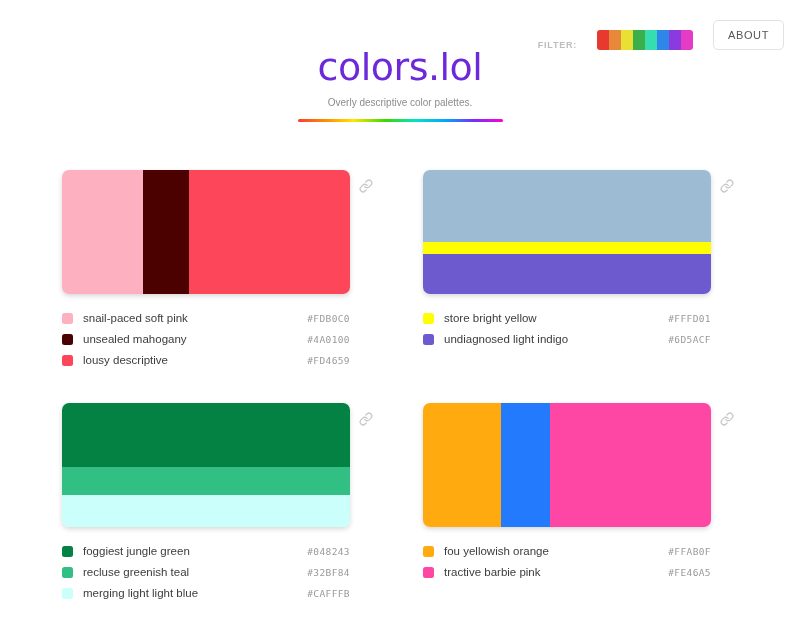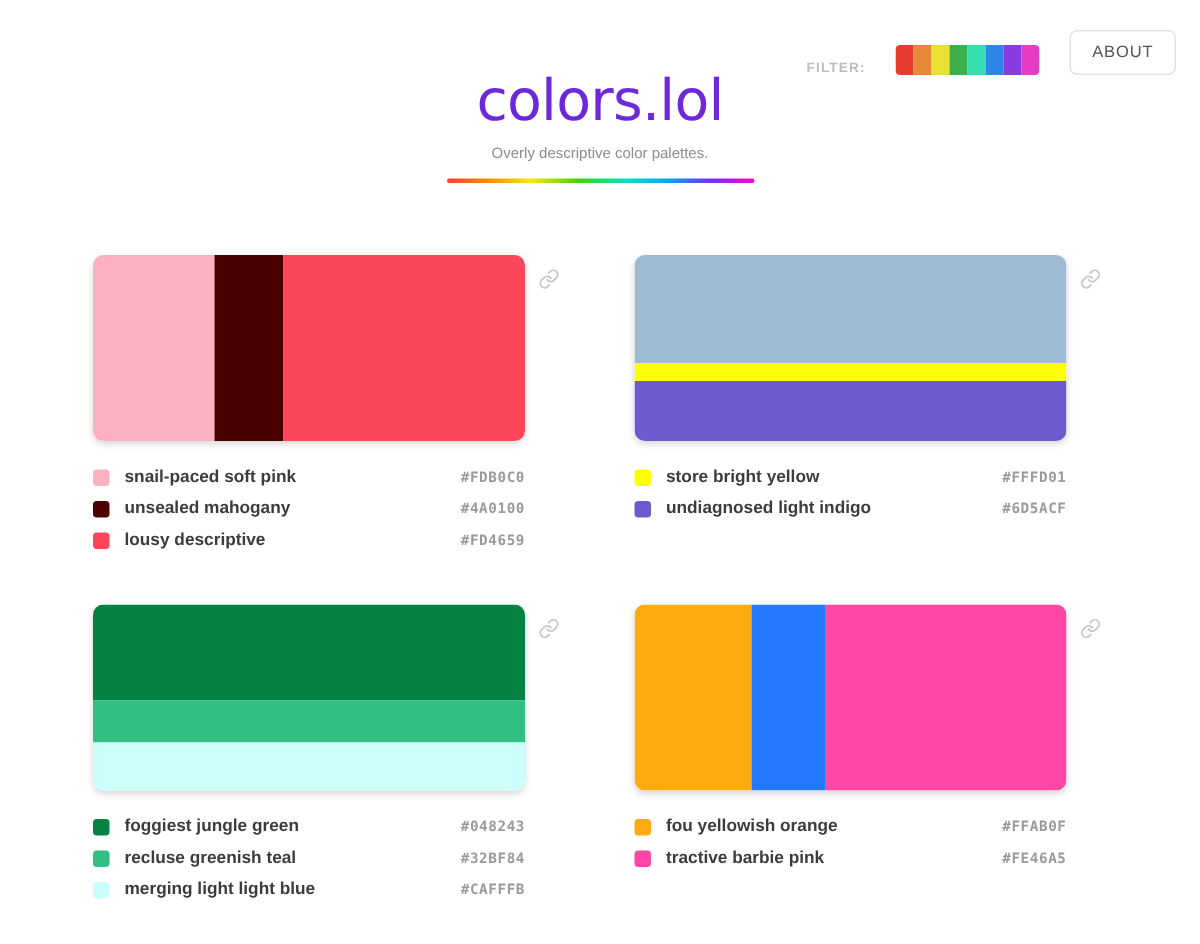--- a/index.html
+++ b/index.html
@@ -86,21 +86,21 @@
 
   
   .grid {
     margin-top: 48px;
     padding: 0 62px;
     display: grid;
     grid-template-columns: 1fr 1fr;
     column-gap: 46px;
     row-gap: 32px;
   }
-  .palette { position: relative; font-weight: bold; }
+  .palette { position: relative; }
 
   .card-row {
     display: flex;
     align-items: flex-start;
   }
   .swatch-card {
     flex: 1;
     height: 124px;
     border-radius: 7px;
     overflow: hidden;

